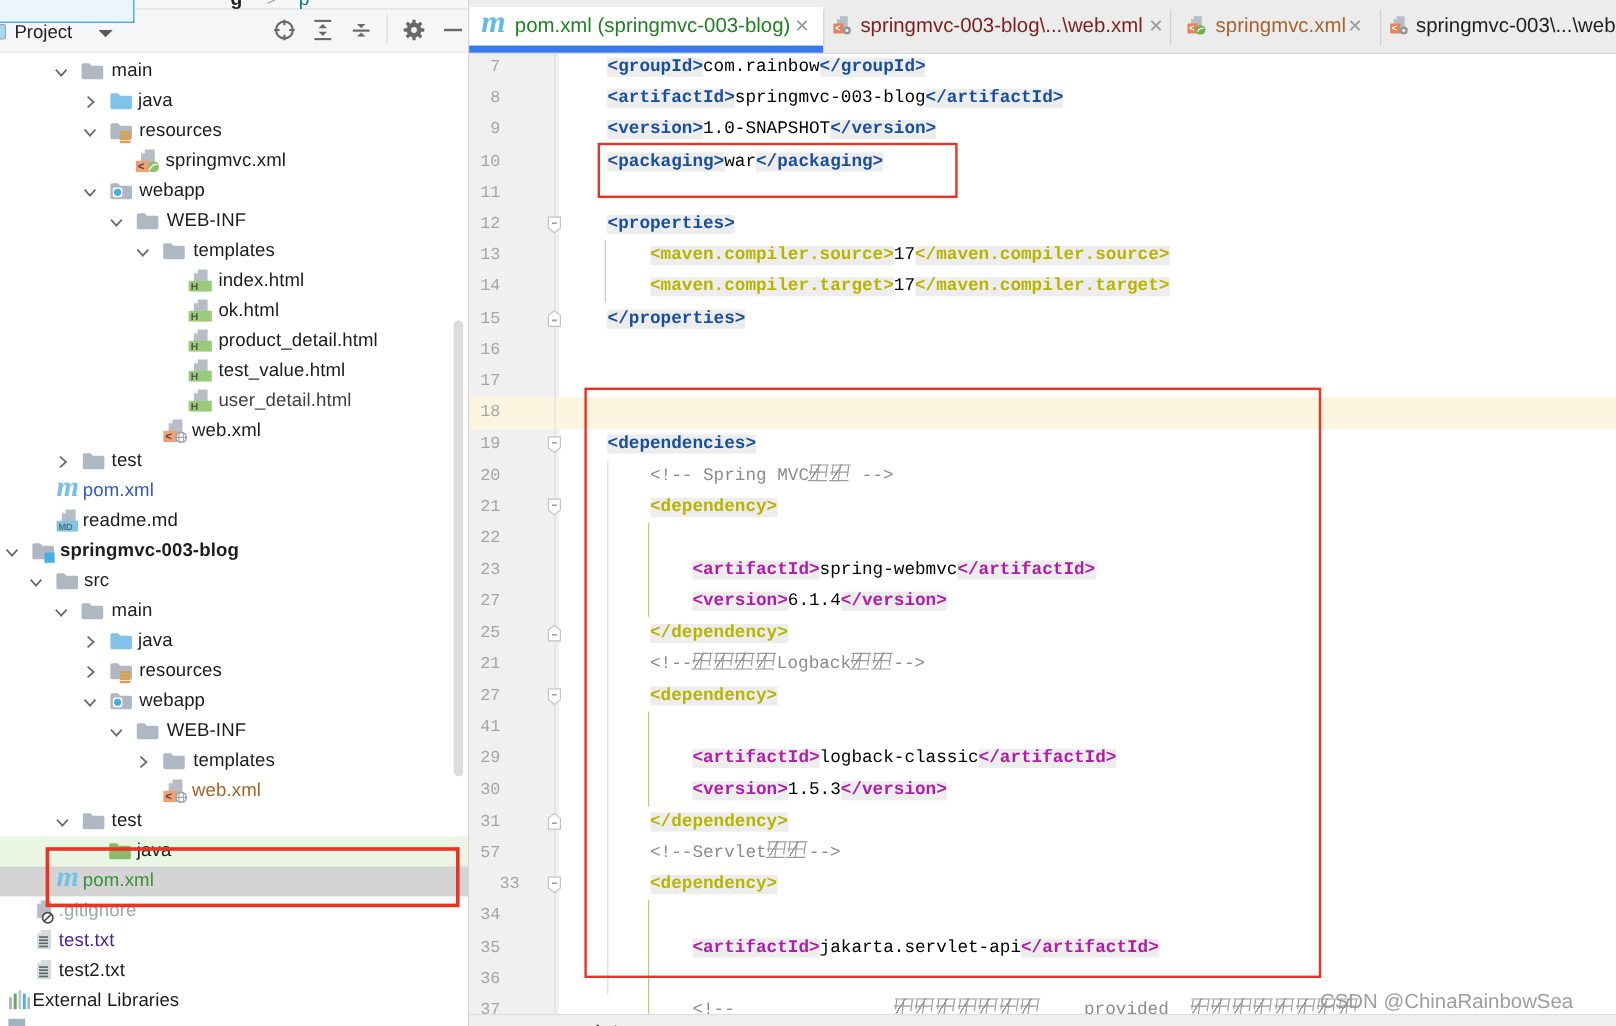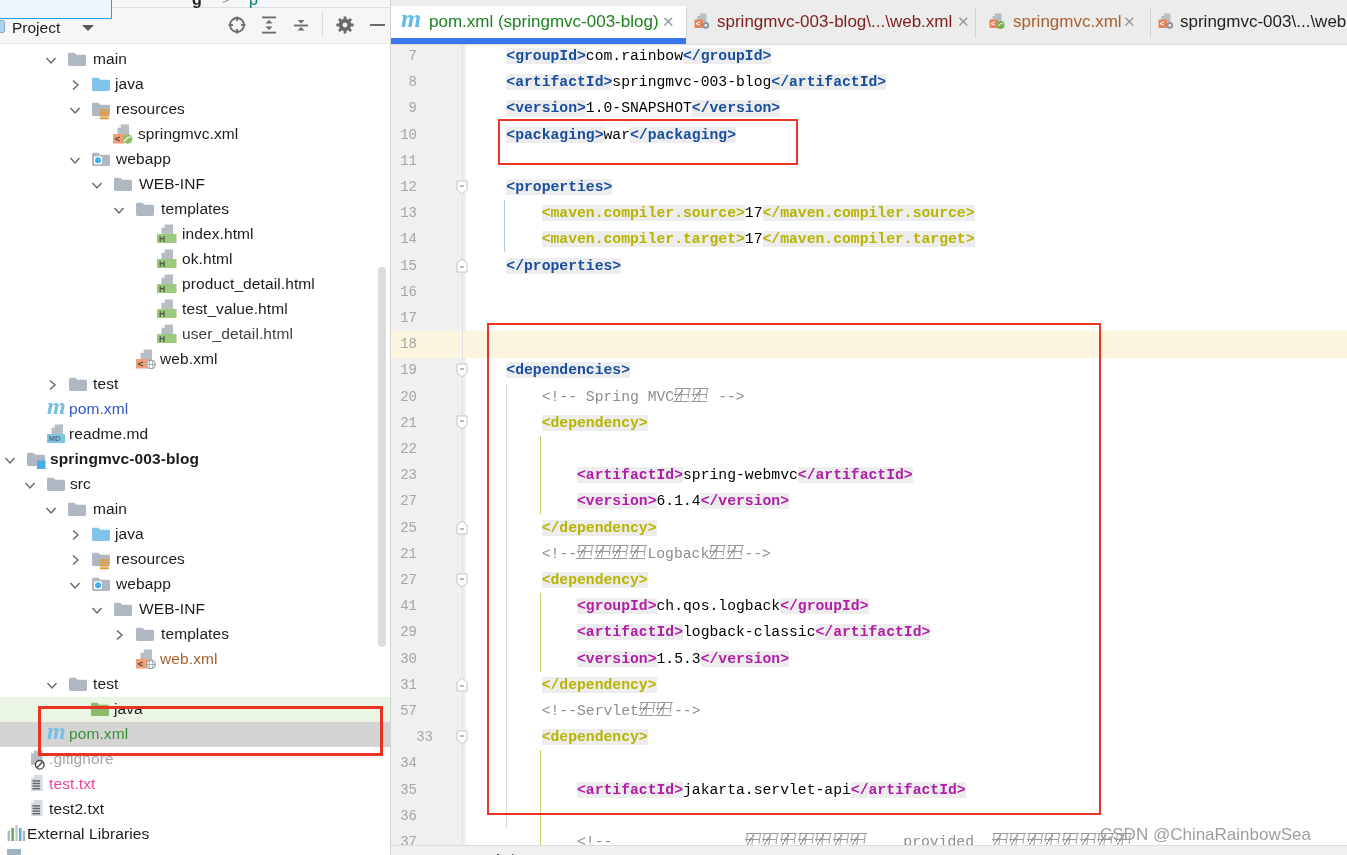--- a/index.html
+++ b/index.html
@@ -120,21 +120,20 @@
 <div class="cl" style="left:81px;top:182.3px">        <span class="tg t2">&lt;maven.compiler.target&gt;</span>17<span class="tg t2">&lt;/maven.compiler.target&gt;</span></div>
 <div class="cl" style="left:81px;top:208.5px">    <span class="tg t1">&lt;/properties&gt;</span></div>
 <div class="cl" style="left:81px;top:313.3px">    <span class="tg t1">&lt;dependencies&gt;</span></div>
 <div class="cl" style="left:81px;top:339.5px">        <span class="cm">&lt;!-- Spring MVC<span class="zh"></span><span class="zh"></span> --&gt;</span></div>
 <div class="cl" style="left:81px;top:365.7px">        <span class="tg t2">&lt;dependency&gt;</span></div>
 <div class="cl" style="left:81px;top:418.1px">            <span class="tg t3">&lt;artifactId&gt;</span>spring-webmvc<span class="tg t3">&lt;/artifactId&gt;</span></div>
 <div class="cl" style="left:81px;top:444.3px">            <span class="tg t3">&lt;version&gt;</span>6.1.4<span class="tg t3">&lt;/version&gt;</span></div>
 <div class="cl" style="left:81px;top:470.5px">        <span class="tg t2">&lt;/dependency&gt;</span></div>
 <div class="cl" style="left:81px;top:496.7px">        <span class="cm">&lt;!--<span class="zh"></span><span class="zh"></span><span class="zh"></span><span class="zh"></span>Logback<span class="zh"></span><span class="zh"></span>--&gt;</span></div>
 <div class="cl" style="left:81px;top:522.9px">        <span class="tg t2">&lt;dependency&gt;</span></div>
-<div class="cl" style="left:81px;top:549.1px">            <span class="tg t3">&lt;groupId&gt;</span>ch.qos.logback<span class="tg t3">&lt;/groupId&gt;</span></div>
 <div class="cl" style="left:81px;top:575.3px">            <span class="tg t3">&lt;artifactId&gt;</span>logback-classic<span class="tg t3">&lt;/artifactId&gt;</span></div>
 <div class="cl" style="left:81px;top:601.5px">            <span class="tg t3">&lt;version&gt;</span>1.5.3<span class="tg t3">&lt;/version&gt;</span></div>
 <div class="cl" style="left:81px;top:627.7px">        <span class="tg t2">&lt;/dependency&gt;</span></div>
 <div class="cl" style="left:81px;top:653.9px">        <span class="cm">&lt;!--Servlet<span class="zh"></span><span class="zh"></span>--&gt;</span></div>
 <div class="cl" style="left:81px;top:680.1px">        <span class="tg t2">&lt;dependency&gt;</span></div>
 <div class="cl" style="left:81px;top:732.5px">            <span class="tg t3">&lt;artifactId&gt;</span>jakarta.servlet-api<span class="tg t3">&lt;/artifactId&gt;</span></div>
 <div class="cl" style="left:81px;top:784.9px">            <span class="cm">&lt;!--               <span class="zh"></span><span class="zh"></span><span class="zh"></span><span class="zh"></span><span class="zh"></span><span class="zh"></span><span class="zh"></span>    provided  <span class="zh"></span><span class="zh"></span><span class="zh"></span><span class="zh"></span><span class="zh"></span><span class="zh"></span><span class="zh"></span><span class="zh"></span></span></div>
 <div class="redbox" style="left:108px;top:75px;width:300px;height:46px"></div>
 <div class="redbox" style="left:97px;top:279px;width:614px;height:492px"></div>
 <div class="abs" style="left:710px;top:781px;font-size:17px;color:#97999E;opacity:.95;z-index:9;white-space:nowrap">CSDN @ChinaRainbowSea</div>
@@ -503,21 +502,21 @@
     </div>
     <div class="row" style="top:771.5px;">
       <svg class="icon" width="20" height="20" viewBox="0 0 20 20" style="left:27px;top:2.5px">
         <path d="M7 1 H15.5 V17 H4 V4 Z" fill="#D5DADD"></path>
         <path d="M7 1 L4 4 H7 Z" fill="#f4f6f7"></path>
         <rect x="5.5" y="6.2" width="7.5" height="1.4" fill="#5F6468"></rect>
         <rect x="5.5" y="8.8" width="7.5" height="1.4" fill="#5F6468"></rect>
         <rect x="5.5" y="11.4" width="7.5" height="1.4" fill="#5F6468"></rect>
         <rect x="5.5" y="14.0" width="7.5" height="1.4" fill="#5F6468"></rect>
       </svg>
-      <span class="lbl" style="left:49px;color:#ec4899;">test.txt</span>
+      <span class="lbl" style="left:49px;color:#4c1d95;">test.txt</span>
     </div>
     <div class="row" style="top:796.5px;">
       <svg class="icon" width="20" height="20" viewBox="0 0 20 20" style="left:27px;top:2.5px">
         <path d="M7 1 H15.5 V17 H4 V4 Z" fill="#D5DADD"></path>
         <path d="M7 1 L4 4 H7 Z" fill="#f4f6f7"></path>
         <rect x="5.5" y="6.2" width="7.5" height="1.4" fill="#5F6468"></rect>
         <rect x="5.5" y="8.8" width="7.5" height="1.4" fill="#5F6468"></rect>
         <rect x="5.5" y="11.4" width="7.5" height="1.4" fill="#5F6468"></rect>
         <rect x="5.5" y="14.0" width="7.5" height="1.4" fill="#5F6468"></rect>
       </svg>

